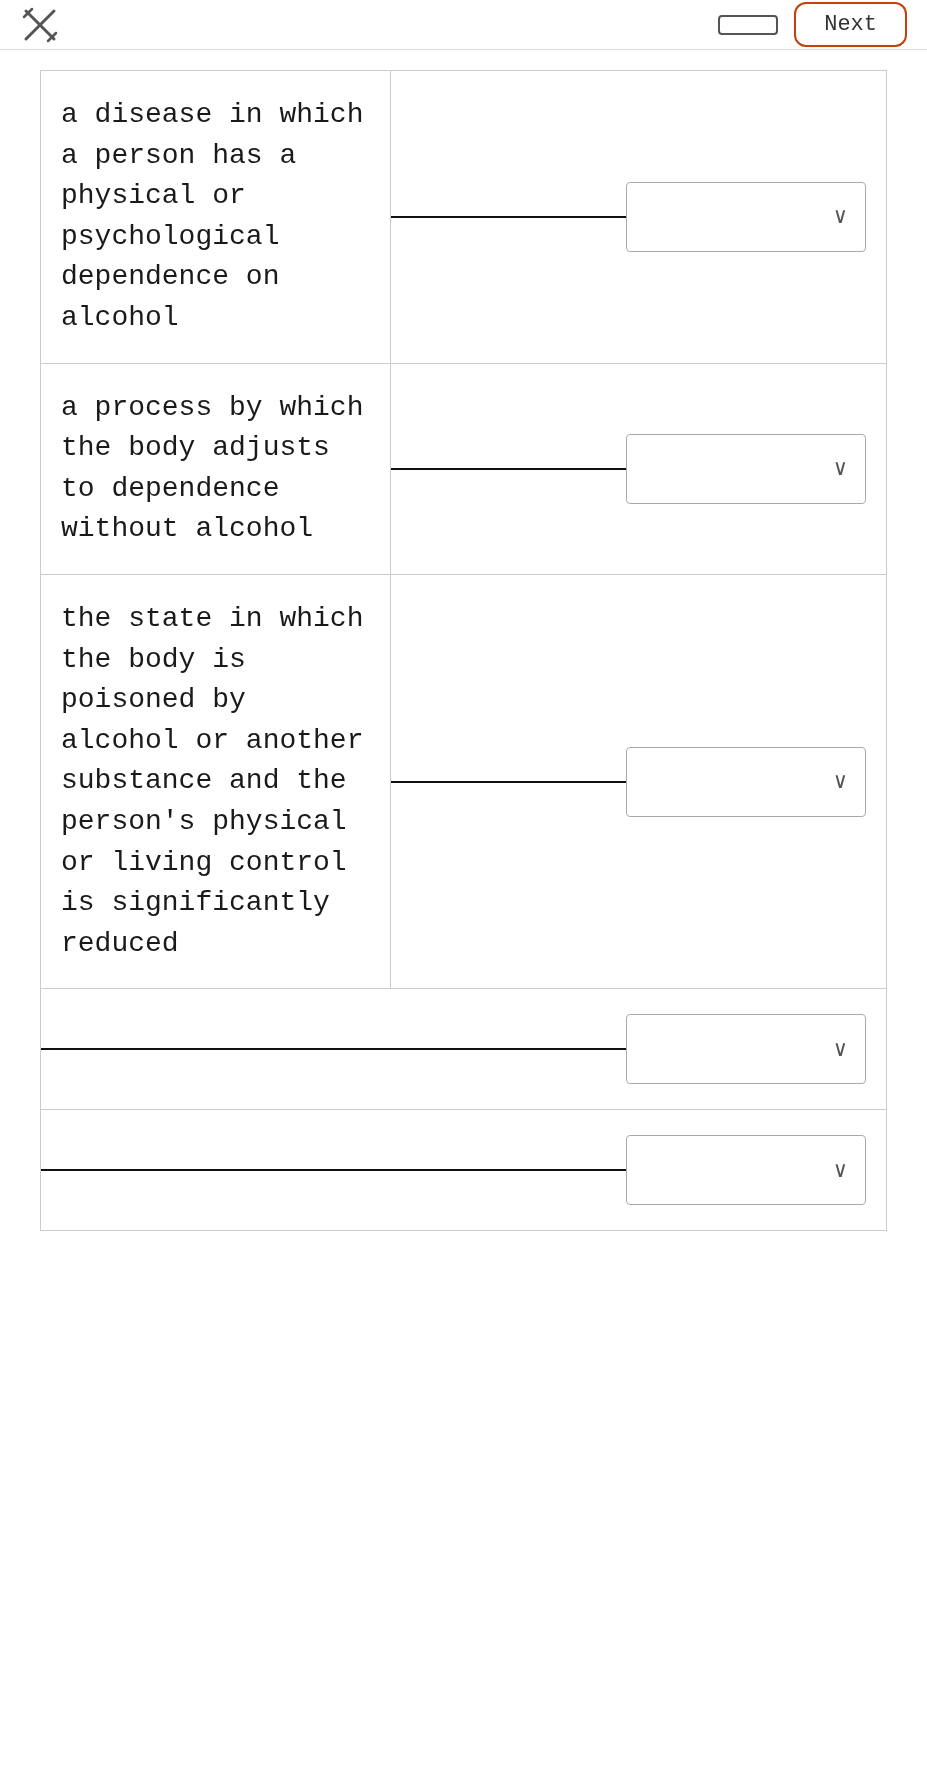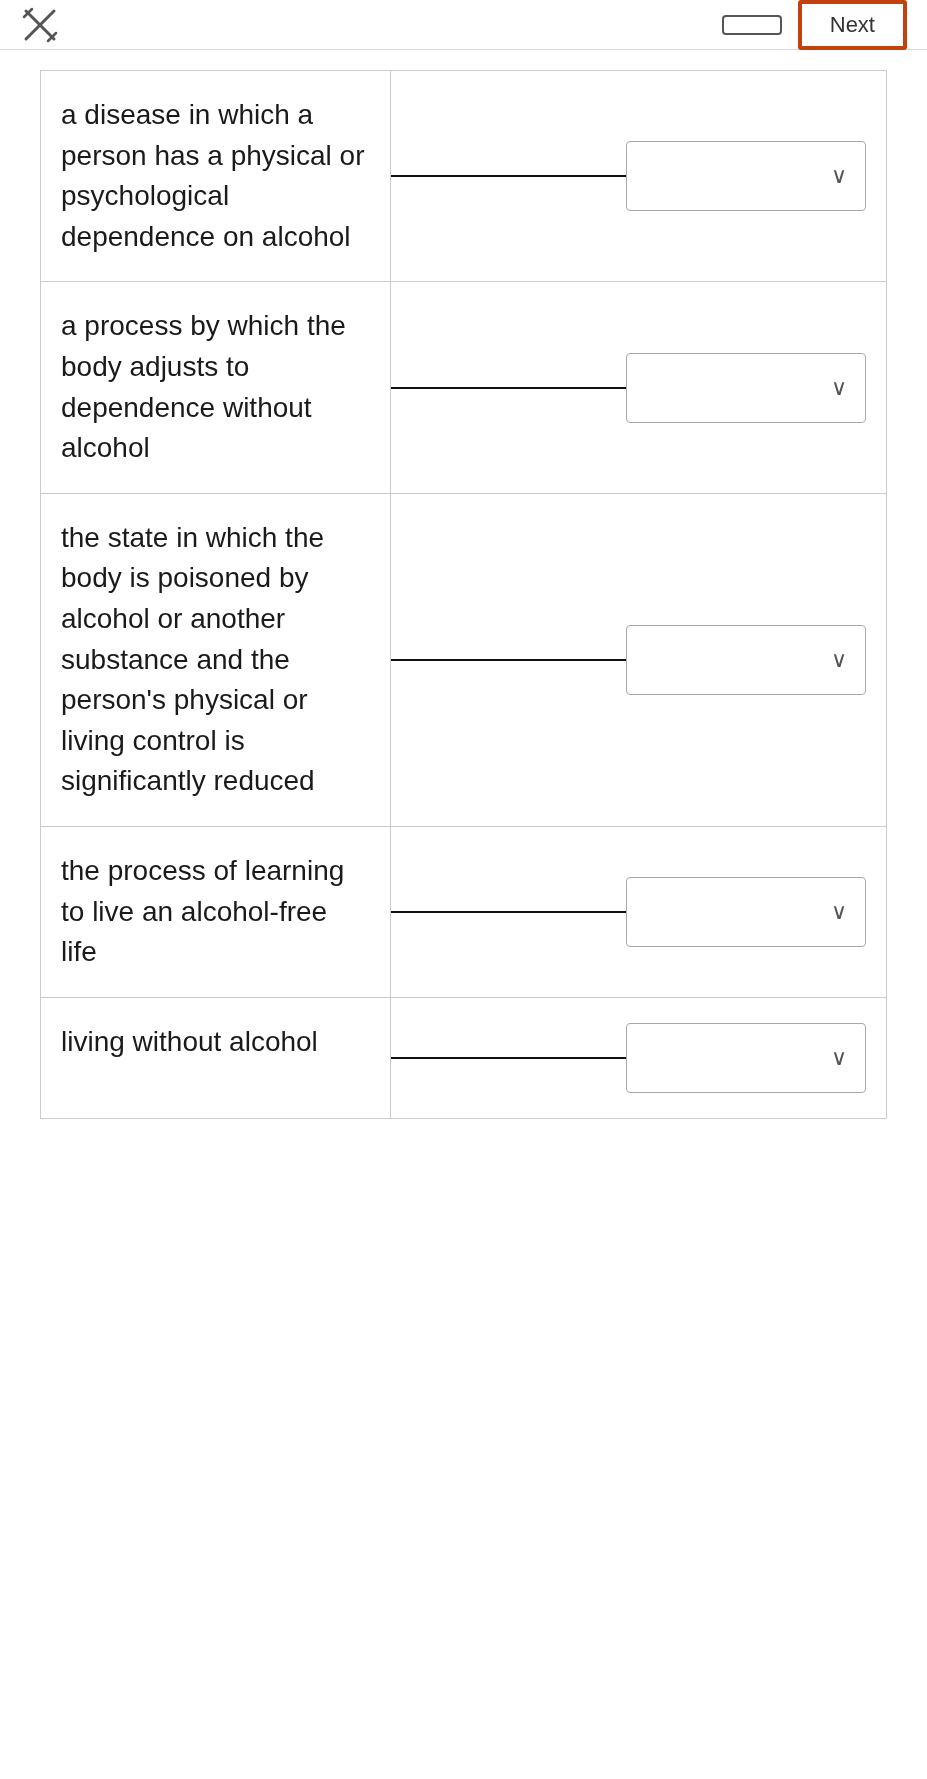--- a/index.html
+++ b/index.html
@@ -50,32 +50,34 @@
       border: 2px solid #555;
       background: #fff;
       padding: 8px 28px;
       font-size: 22px;
       border-radius: 4px;
       cursor: pointer;
       color: #333;
     }
 
     .btn-next {
-      border: 4px solid #c2410c;
+      border: 2px solid #c2410c;
       background: #fff;
       padding: 8px 28px;
       font-size: 22px;
-      border-radius: 3px;
+      border-radius: 12px;
       cursor: pointer;
       color: #333;
+      font-family: Liberation Mono, monospace;
     }
 
     .main-container {
       width: 100%;
       padding: 20px 40px 40px 40px;
+      font-family: Liberation Mono, monospace;
     }
 
     .definition-cell {
       width: 350px;
       min-width: 350px;
       padding: 24px 20px;
       border-right: 1px solid #ccc;
       line-height: 1.45;
       font-size: 28px;
       color: #1a1a1a;
@@ -191,37 +193,31 @@
       <div class="line-and-dropdown">
         <div class="h-line"></div>
         <div class="dropdown-select">
           <span class="chevron-down">∨</span>
         </div>
       </div>
     </div>
   </div>
 
   <div class="row-wrapper">
-    <div class="definition-cell">
-      <span>the process of learning to live an alcohol-free life</span>
-    </div>
-    <div class="right-side">
-      <div class="line-and-dropdown">
-        <div class="h-line"></div>
-        <div class="dropdown-select">
-          <span class="chevron-down">∨</span>
-        </div>
-      </div>
-    </div>
-  </div>
-
-  <div class="row-wrapper">
-    <div class="definition-cell">
-      <span>living without alcohol</span>
-    </div>
+    <div class="right-side">
+      <div class="line-and-dropdown">
+        <div class="h-line"></div>
+        <div class="dropdown-select">
+          <span class="chevron-down">∨</span>
+        </div>
+      </div>
+    </div>
+  </div>
+
+  <div class="row-wrapper">
     <div class="right-side">
       <div class="line-and-dropdown">
         <div class="h-line"></div>
         <div class="dropdown-select">
           <span class="chevron-down">∨</span>
         </div>
       </div>
     </div>
   </div>
 

